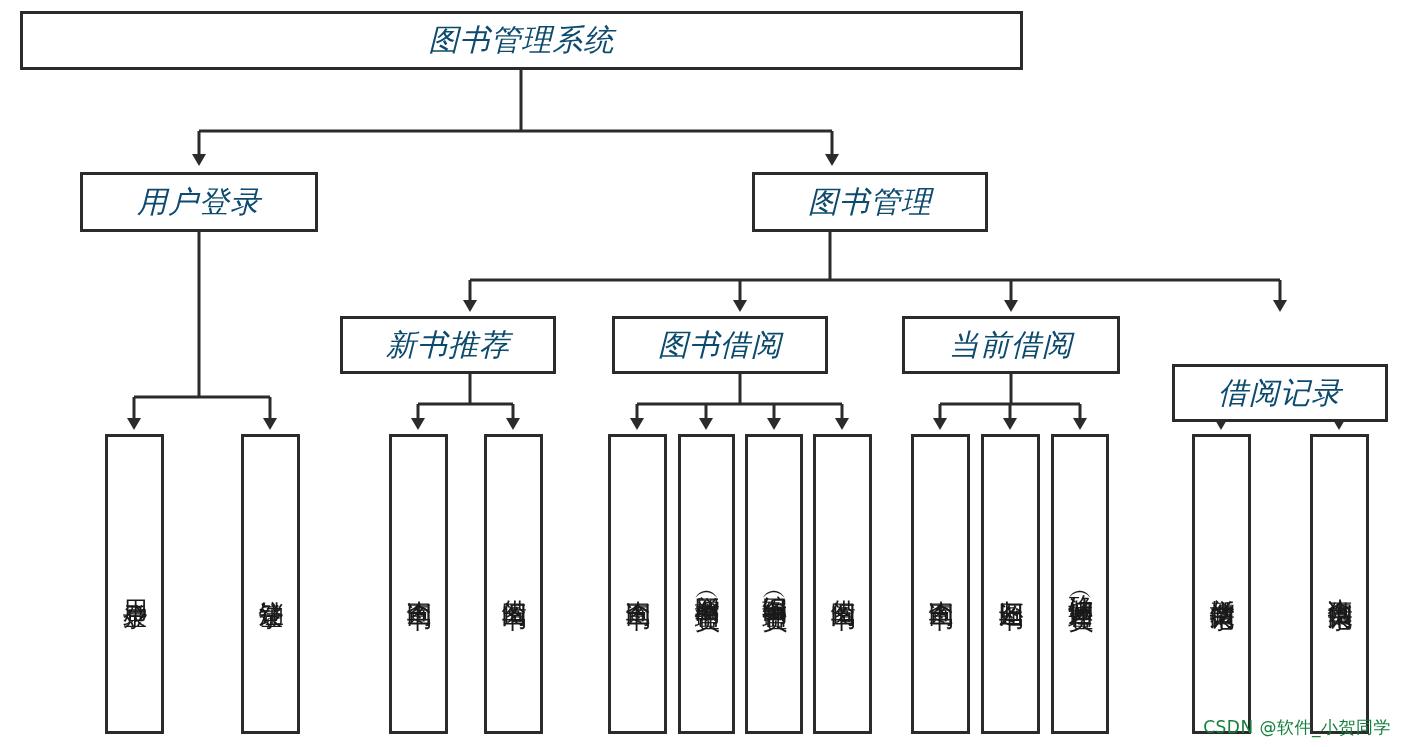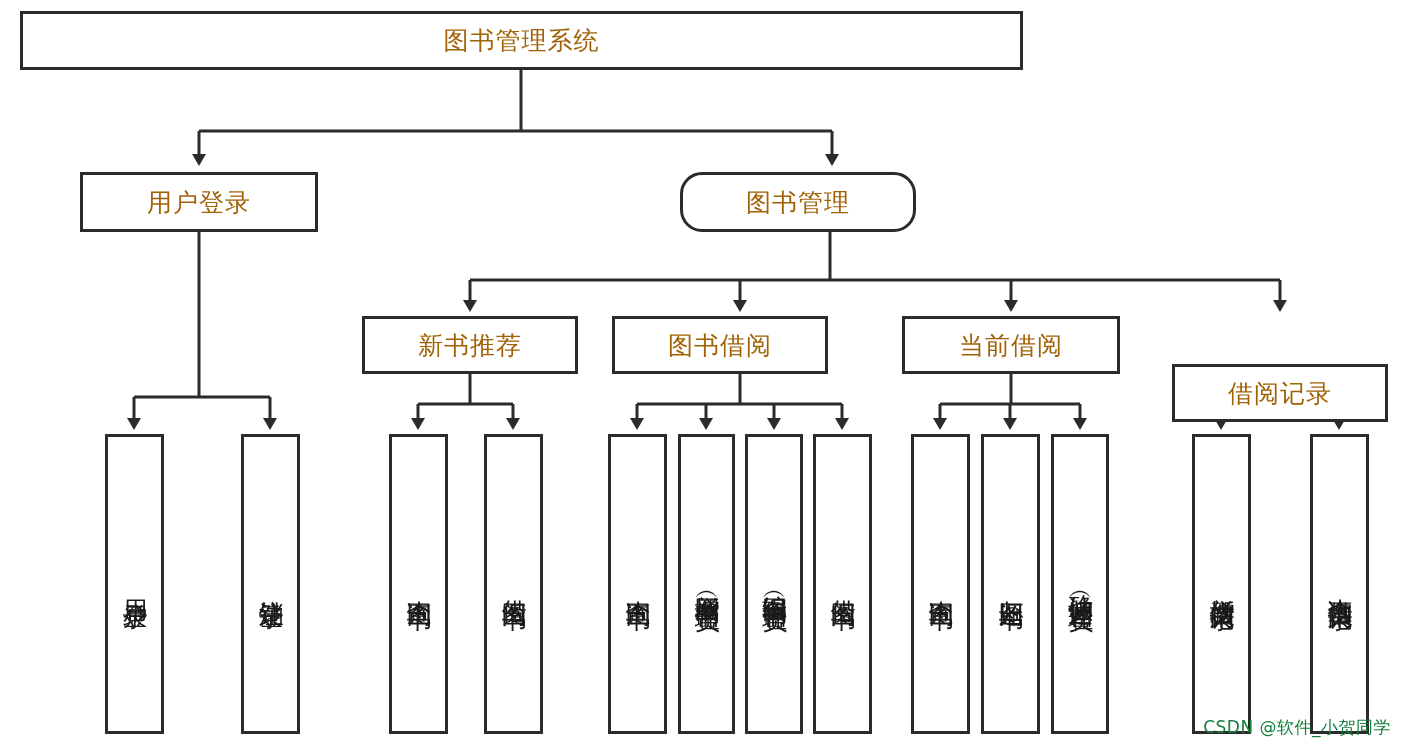--- a/index.html
+++ b/index.html
@@ -72,24 +72,25 @@
   .hbox {
     position: absolute;
     box-sizing: border-box;
     background: #ffffff;
     border: 3px solid #2b2b2b;
     display: flex;
     align-items: center;
     justify-content: center;
   }
   .hlabel {
-    font-size: 25px;
-    color: #a16207;
+    font-size: 30px;
+    color: #0c4a6e;
     letter-spacing: 1px;
     white-space: nowrap;
+    font-style: italic;
   }
 </style>
 </head>
 <body>
 
 <div id="diagram-root">
 
   <svg class="flowchart" viewBox="0 0 1405 747">
     <defs>
       <marker id="arrow" markerWidth="12" markerHeight="14" refX="1" refY="7" orient="auto" markerUnits="userSpaceOnUse">
@@ -153,25 +154,25 @@
   </svg>
 
   <div class="hbox" style="left:20px; top:11px; width:1003px; height:59px;">
     <span class="hlabel">图书管理系统</span>
   </div>
 
   <div class="hbox" style="left:80px; top:172px; width:238px; height:60px;">
     <span class="hlabel">用户登录</span>
   </div>
 
-  <div class="hbox" style="left:680px; top:172px; width:236px; height:60px;border-radius:22px;">
+  <div class="hbox" style="left:752px; top:172px; width:236px; height:60px;">
     <span class="hlabel">图书管理</span>
   </div>
 
-  <div class="hbox" style="left:362px; top:316px; width:216px; height:58px;">
+  <div class="hbox" style="left:340px; top:316px; width:216px; height:58px;">
     <span class="hlabel">新书推荐</span>
   </div>
 
   <div class="hbox" style="left:612px; top:316px; width:216px; height:58px;">
     <span class="hlabel">图书借阅</span>
   </div>
 
   <div class="hbox" style="left:902px; top:316px; width:218px; height:58px;">
     <span class="hlabel">当前借阅</span>
   </div>

